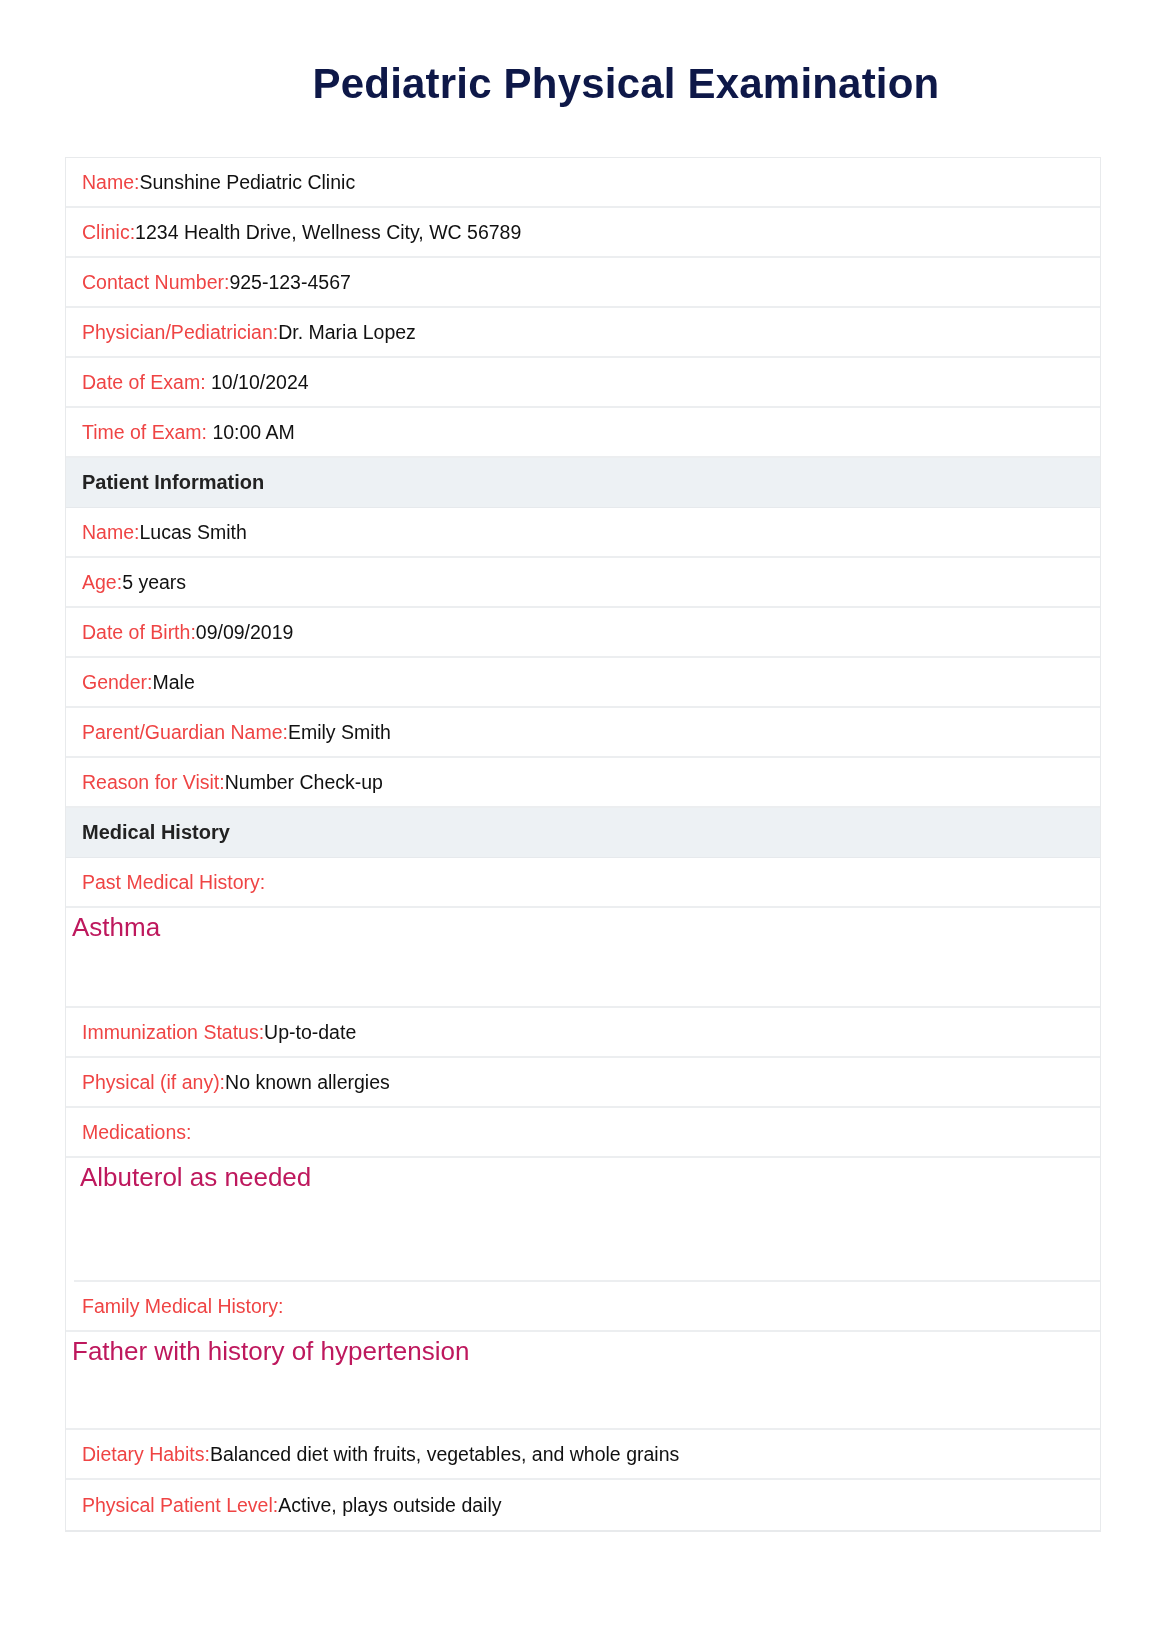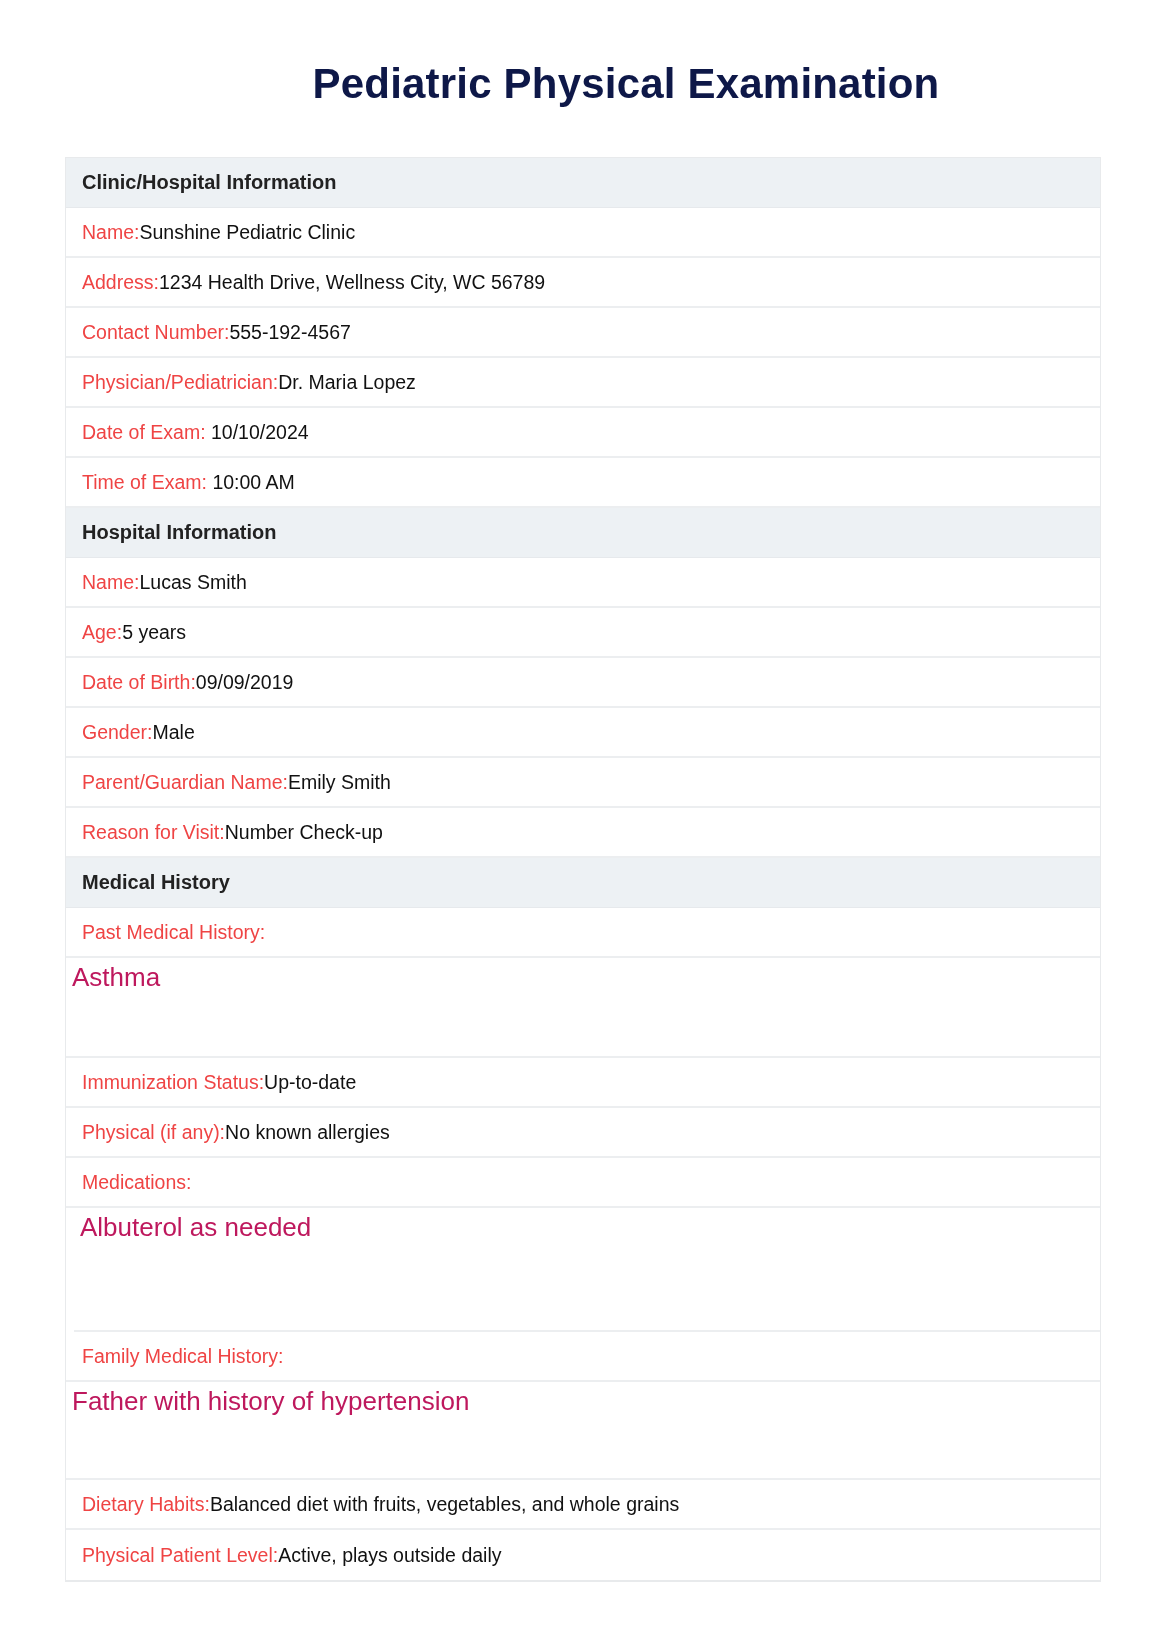--- a/index.html
+++ b/index.html
@@ -73,48 +73,47 @@
     .ta-3 { height: 98px; }
     .row.last { border-bottom: none; }
   </style>
 </head>
 <body>
 
 <h1 class="title">Pediatric Physical Examination</h1>
 
 <div class="form-table">
 
-  <div class="section-header">Clinic/Hospital Information</div>
 
   <div class="row">
     <span class="label">Name:</span>
       <span class="value">Sunshine Pediatric Clinic</span>
   </div>
   <div class="row">
-    <span class="label">Address:</span>
+    <span class="label">Clinic:</span>
       <span class="value">1234 Health Drive, Wellness City, WC 56789</span>
   </div>
   <div class="row">
     <span class="label">Contact Number:</span>
-      <span class="value">555-192-4567</span>
+      <span class="value">925-123-4567</span>
   </div>
   <div class="row">
     <span class="label">Physician/Pediatrician:</span>
       <span class="value">Dr. Maria Lopez</span>
   </div>
   <div class="row">
     <span class="label">Date of Exam:</span>
       <span class="value" style="white-space:pre"> 10/10/2024</span>
   </div>
   <div class="row">
     <span class="label">Time of Exam:</span>
       <span class="value" style="white-space:pre"> 10:00 AM</span>
   </div>
 
-  <div class="section-header">Hospital Information</div>
+  <div class="section-header">Patient Information</div>
 
   <div class="row">
     <span class="label">Name:</span>
       <span class="value">Lucas Smith</span>
   </div>
   <div class="row">
     <span class="label">Age:</span>
       <span class="value">5 years</span>
   </div>
   <div class="row">

